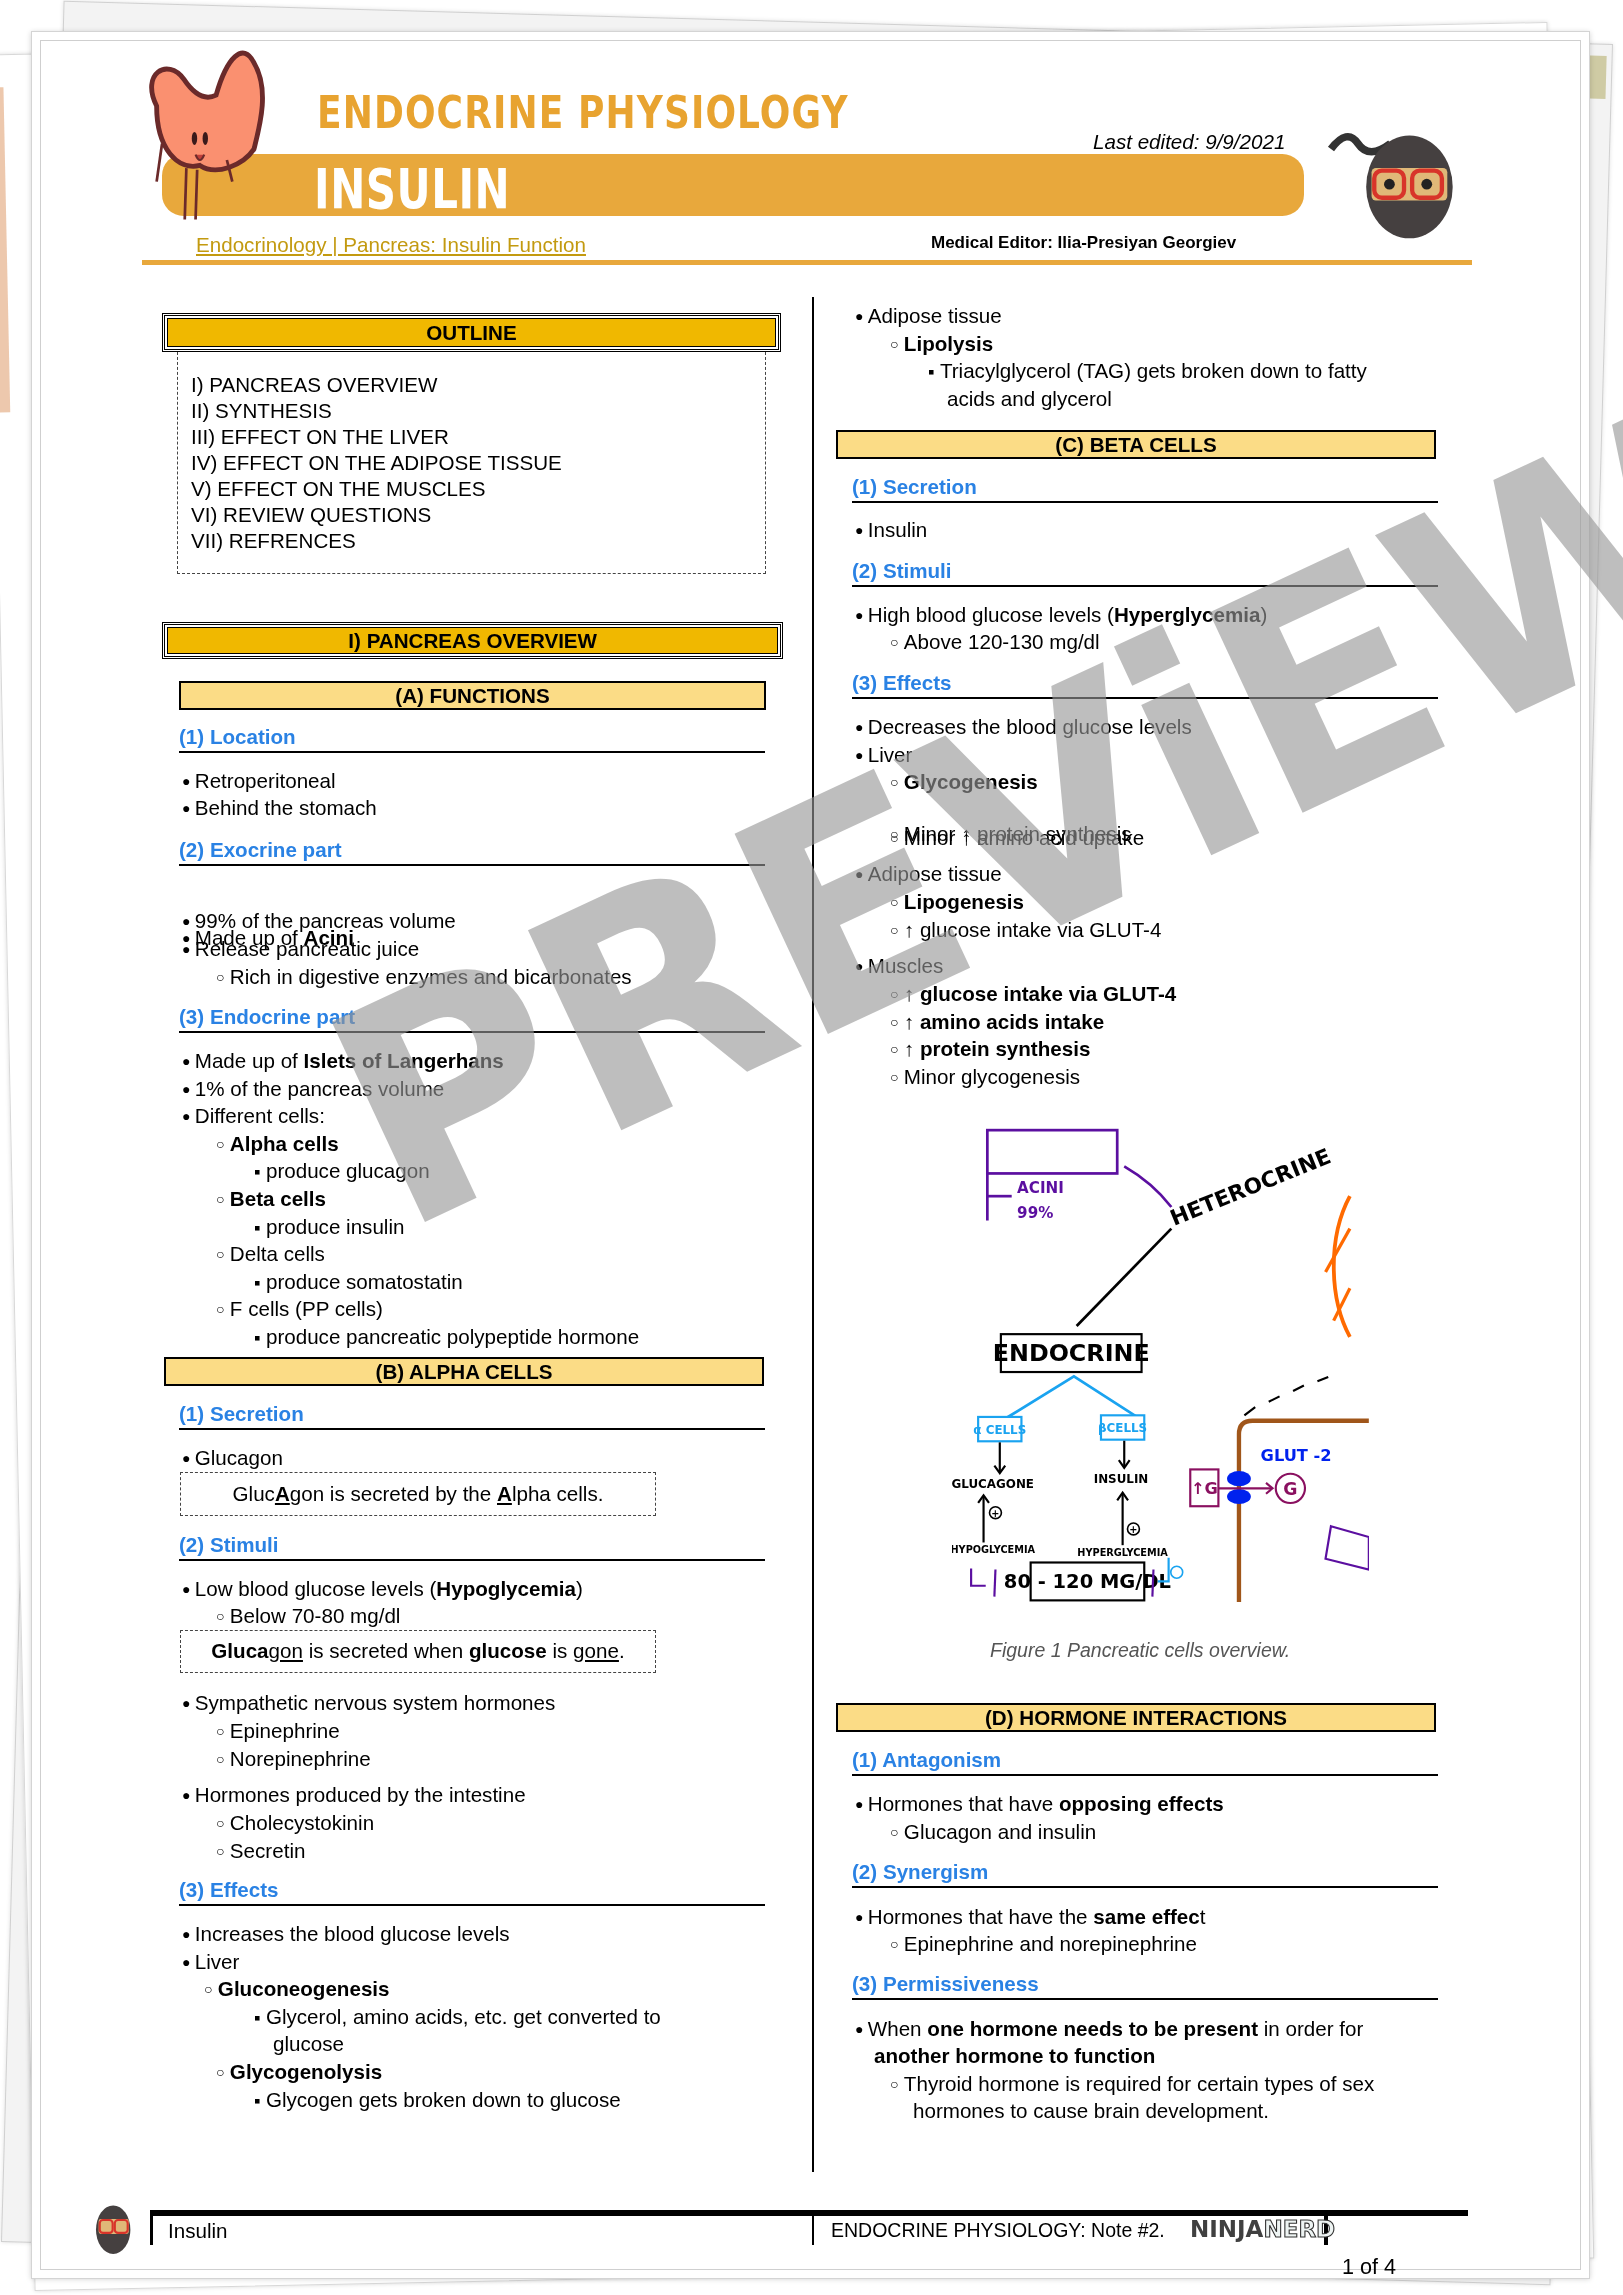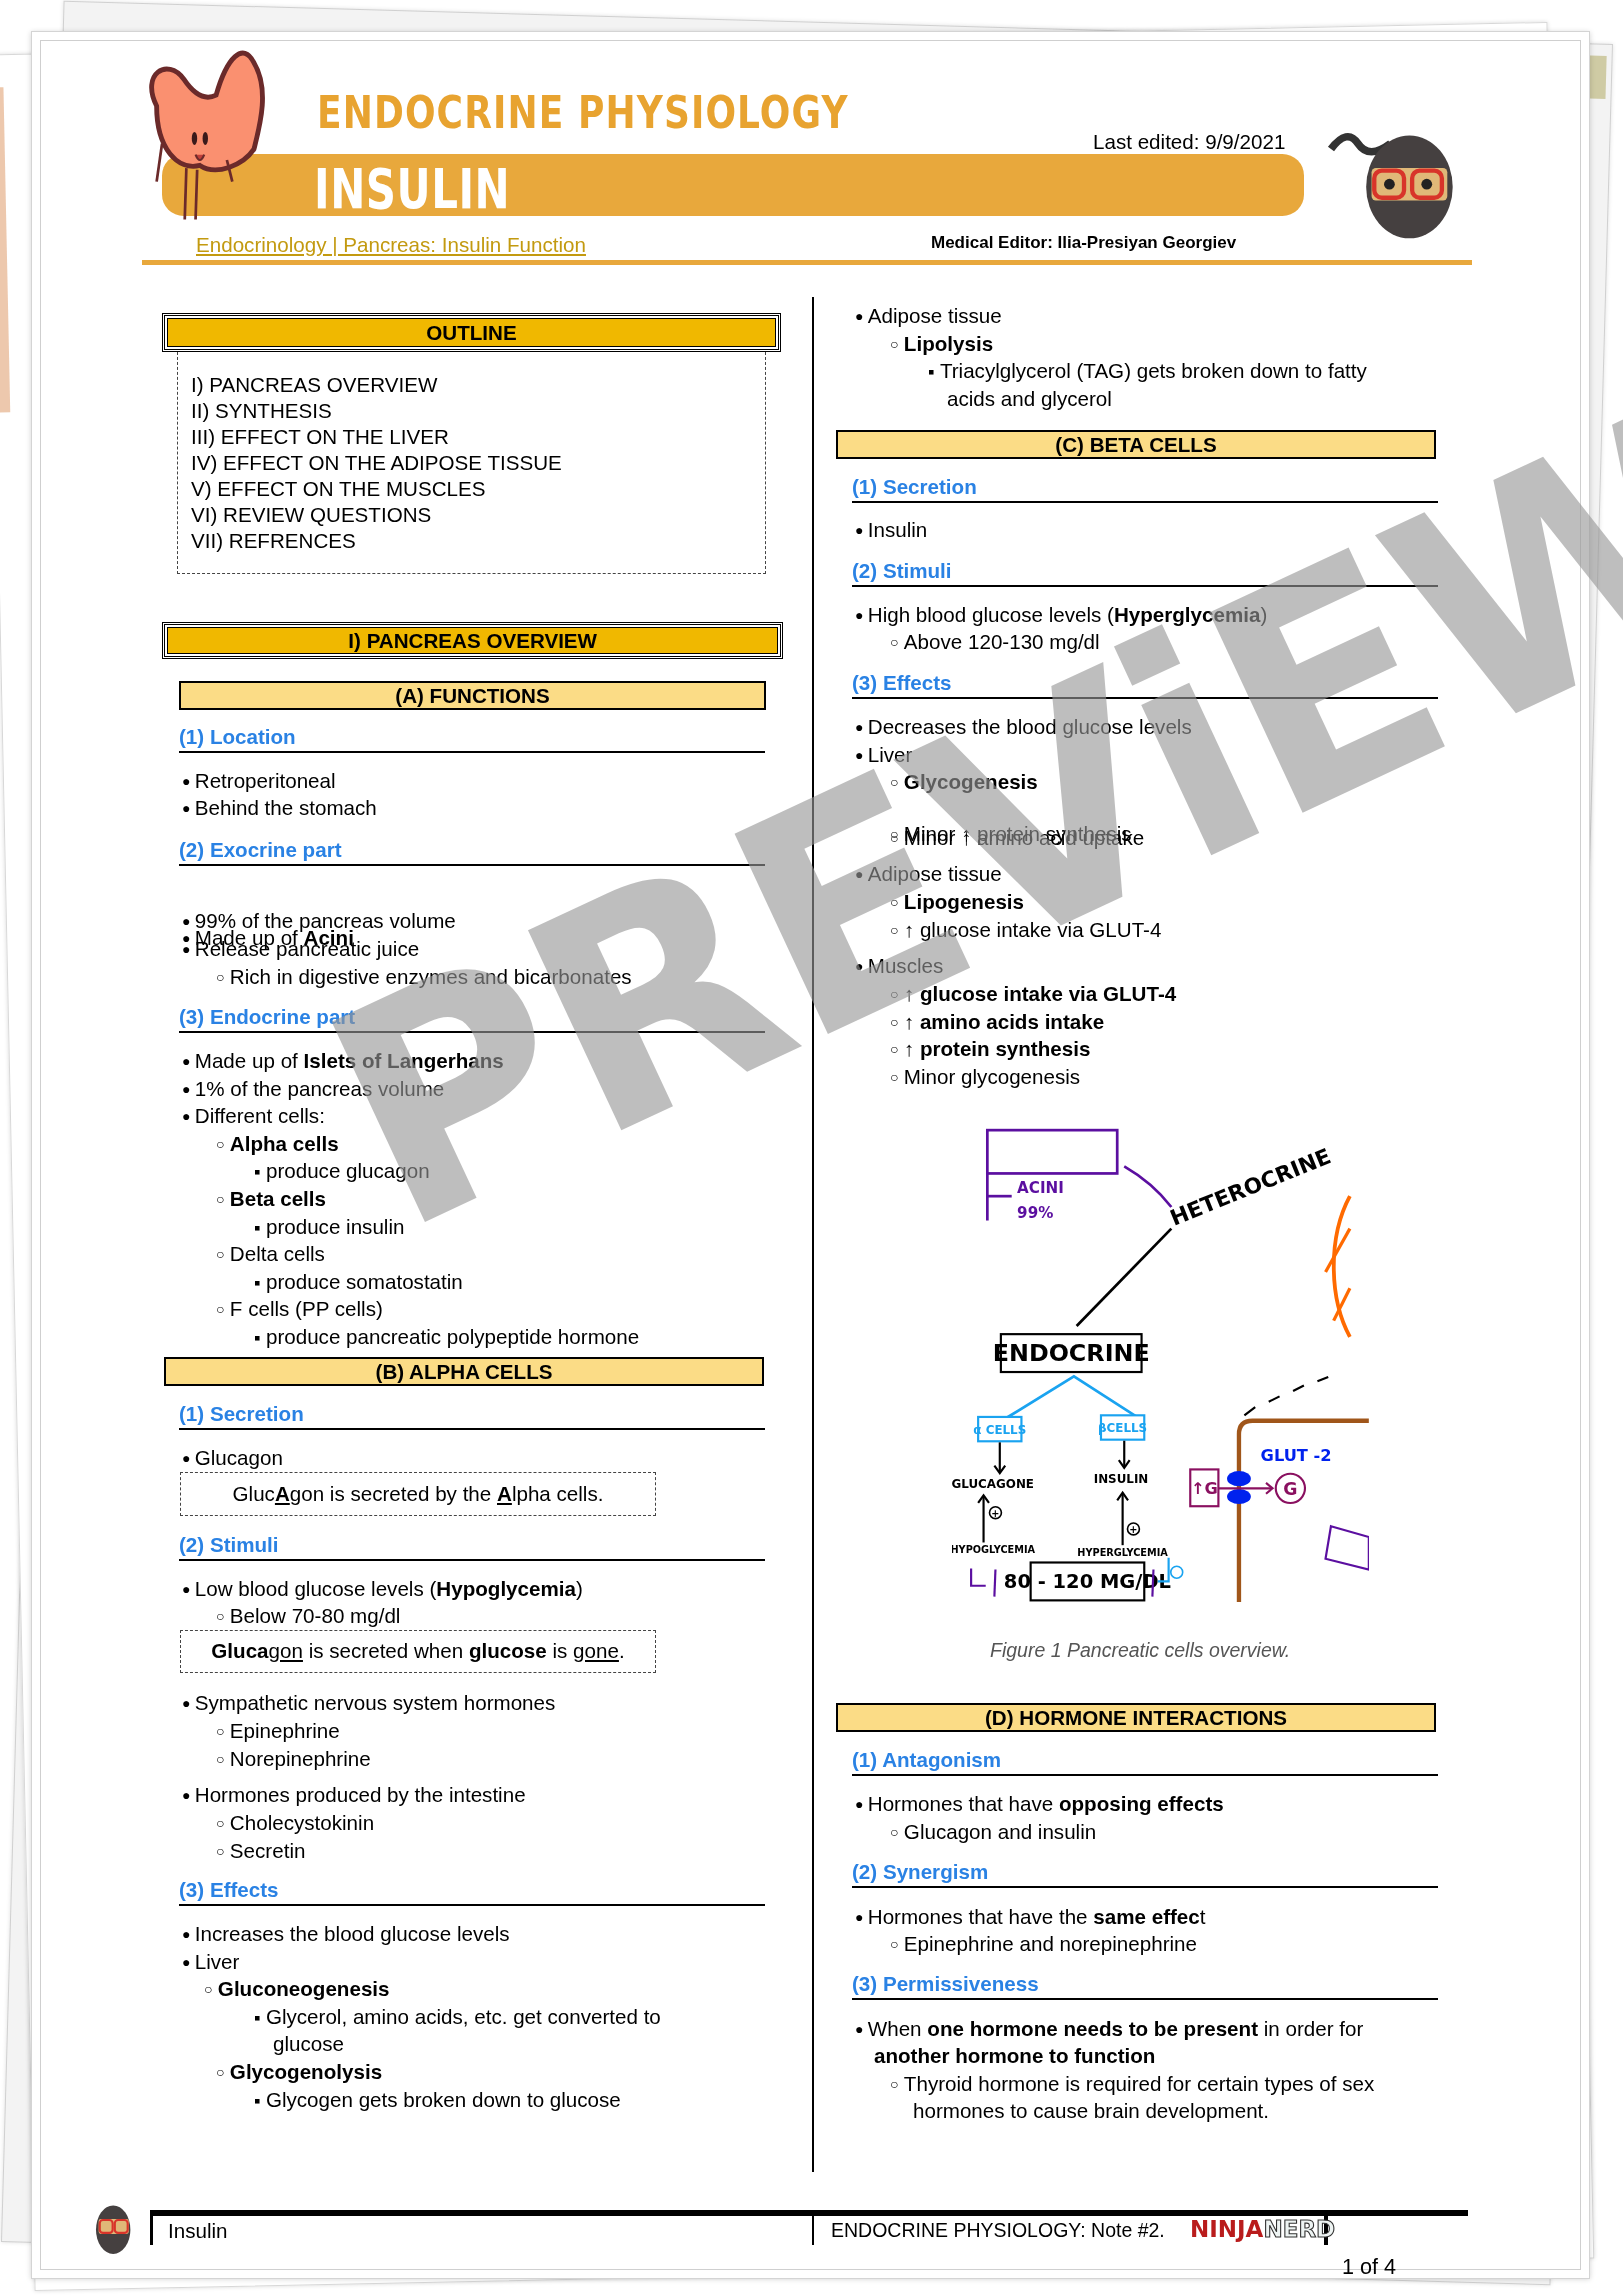--- a/index.html
+++ b/index.html
@@ -19,21 +19,21 @@
     border:1.6px solid #d4d4d4; box-shadow:0 1.1px 5.4px rgba(0,0,0,0.18); }
   .page-inner { position:absolute; left:7.6px; top:7.6px; right:7.6px; bottom:7.6px; border:1.6px solid #cfcfcf; }
 
   
   .mascot { position:absolute; left:135px; top:41px; width:173px; height:184px; }
   .series-title { position:absolute; left:317px; top:87px; font-family:"DejaVu Sans", sans-serif;
     font-weight:bold; font-size:36px; color:#e8a330; letter-spacing:1.1px; transform:scaleY(1.25); transform-origin:left top; }
   .title-bar { position:absolute; left:162px; top:154px; width:1142px; height:62px; background:#e8a83c; border-radius:21.6px; }
   .doc-title { position:absolute; left:314px; top:157px; font-family:"DejaVu Sans", sans-serif; font-weight:bold;
     font-size:42px; color:#fff; letter-spacing:0.5px; transform:scaleY(1.3); transform-origin:left top; }
-  .last-edited { position:absolute; left:1093px; top:130px; font-size:20.6px; }
+  .last-edited { position:absolute; left:1093px; top:130px; font-size:20.6px;font-style:italic; }
   .ninja-head { position:absolute; left:1320px; top:122px; width:141px; height:119px; }
   .breadcrumb { position:absolute; left:196px; top:233px; font-size:20.6px; color:#c39a10; text-decoration:underline; }
   .editor { position:absolute; left:931px; top:233px; font-size:17px; font-weight:bold; }
   .header-rule { position:absolute; left:142px; top:260px; width:1330px; height:5.4px; background:#e8a83c; }
   .col-divider { position:absolute; left:812px; top:297px; width:2.2px; height:1875px; background:#000; }
 
   
   .outline-box { position:absolute; left:162px; top:313px; width:619px; }
   .outline-head { border:3.2px double #000; padding:2.2px; background:#fff; }
   .outline-head-in { background:#f0b800; border:1.6px solid #000; text-align:center; font-weight:bold; font-size:20.6px; height:27px; line-height:28px; }
@@ -61,21 +61,21 @@
     font-size:303px; color:rgba(150,150,150,0.62); transform:rotate(-25deg); transform-origin:left top; letter-spacing:-5.4px; pointer-events:none; }
 
   
   .footer-rule { position:absolute; left:150px; top:2210px; width:1318px; height:6px; background:#000; }
   .footer-left-tick { position:absolute; left:150px; top:2210px; width:3.2px; height:35px; background:#000; }
   .footer-mid-tick { position:absolute; left:812px; top:2216px; width:1.6px; height:29px; background:#000; }
   .footer-right-tick { position:absolute; left:1324px; top:2216px; width:3.8px; height:29px; background:#000; }
   .footer-title { position:absolute; left:168px; top:2219px; font-size:20.6px; }
   .footer-note { position:absolute; left:831px; top:2219px; font-size:19.5px; }
   .footer-brand { position:absolute; left:1190px; top:2216px; font-family:"DejaVu Sans", sans-serif; font-weight:bold; font-size:23px; }
-  .footer-brand .n1 { color:#b91c1c; } .footer-brand .n2 { color:#eef4f3; -webkit-text-stroke:1.1px #333; }
+  .footer-brand .n1 { color:#404040; } .footer-brand .n2 { color:#eef4f3; -webkit-text-stroke:1.1px #333; }
   .footer-page { position:absolute; left:1342px; top:2218px; font-size:21.6px;margin-top:36px; }
   .footer-ninja { position:absolute; left:89px; top:2197px; width:43px; height:60px; }
 </style>
 </head>
 <body>
 
 <div class="sheet-back2"></div>
 <div class="sheet-back1"></div>
 
 <div class="page">

